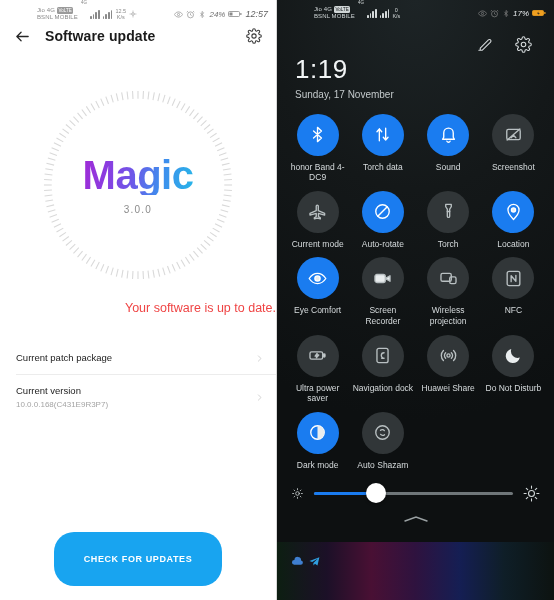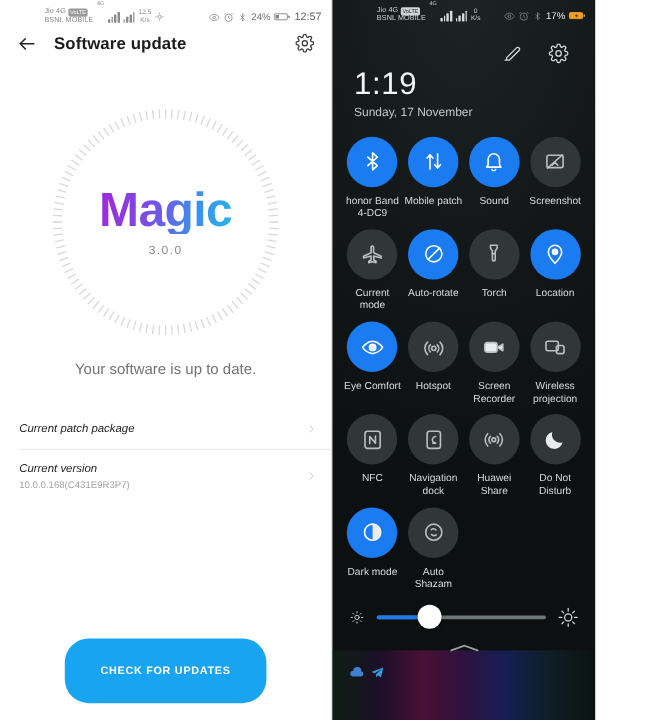--- a/index.html
+++ b/index.html
@@ -31,21 +31,21 @@
     background: #9a9a9a; color: #fff; font-size: 4.5px;
     border-radius: 1.5px; padding: 0.5px 1.5px; letter-spacing: 0;
   }
   .bars { display: flex; align-items: flex-end; gap: 1px; height: 9px; }
   .bars i { width: 1.7px; background: #8a8a8a; display: block; border-radius: .4px; }
   .bars i:nth-child(1){ height:3px } .bars i:nth-child(2){ height:5px }
   .bars i:nth-child(3){ height:7px } .bars i:nth-child(4){ height:9px }
   .net-badge { font-size: 4.5px; color:#8a8a8a; align-self: flex-start; margin-bottom:-2px;}
   .kbs { display:flex; flex-direction:column; align-items:center; line-height:1.1; font-size:5.5px; color:#8a8a8a;}
   .sb-icon { color: #8a8a8a; display:inline-flex; align-items:center; }
-  .sb-right { margin-left: auto; display:flex; align-items:center; gap:3px; color:#7a7a7a; font-size:8px; }
+  .sb-right { margin-left: auto; display:flex; align-items:center; gap:3px; color:#7a7a7a; font-size:8px;font-style:italic; }
   .batt-pct { font-size: 8px; color:#6f6f6f; }
   .clock-l { font-size: 9px; color:#5e5e5e; }
 
   .appbar {
     height: 44px; display: flex; align-items: flex-start; padding: 0 14px; gap: 14px;
   }
   .appbar .title { font-size: 14px; color:#1b1b1b; font-weight:600; letter-spacing:.1px;}
   .appbar .gear { margin-left:auto; }
   .ic { display:inline-flex; align-items:center; justify-content:center; }
 
@@ -53,43 +53,43 @@
   .ticks { position:absolute; left:50%; top:50%; transform:translate(-50%,-50%); width:196px; height:196px; }
   .logo-wrap { position:relative; text-align:center; }
   .magic {
     font-size: 40px; font-weight: 700; letter-spacing: -.5px;
     background: linear-gradient(100deg,#a02bd6 0%,#8b3ce0 22%,#6f57e8 45%,#3f8ced 70%,#27b6e8 100%);
     -webkit-background-clip: text; background-clip: text; color: transparent;
     line-height: 1;
   }
   .magic-ver { margin-top: 9px; font-size: 10px; color:#8b8b8b; letter-spacing: 1.2px; }
 
-  .uptodate { text-align:center; font-size:12.5px; color:#737373; margin-top: 4px; }
+  .uptodate { text-align:right; font-size:12.5px; color:#ef4444; margin-top: 4px; }
 
   .list { margin-top: 26px; }
   .row {
     position: relative; padding: 11px 22px 11px 16px; cursor: pointer;
   }
   .row + .row::before {
     content:""; position:absolute; top:0; left:16px; right:0; height:1px; background:#ececec;
   }
-  .row .r-title { font-size: 9.5px; color:#232323;font-style:italic; }
+  .row .r-title { font-size: 9.5px; color:#232323; }
   .row .r-sub { font-size: 8px; color:#a4a4a4; margin-top: 4px; }
   .row .chev { position:absolute; right:12px; top:50%; transform:translateY(-50%); color:#c9c9c9; }
 
   .cta-wrap { position:absolute; left:0; right:0; bottom: 14px; display:flex; justify-content:center; }
   .cta {
     background:#18a4f0; color:#fff; border:none; border-radius: 20px;
     font-size: 9px; font-weight: 700; letter-spacing: .6px;
     padding: 22px 30px; cursor:pointer;
   }
 
   
   .panel-right {
-    position: relative; width: 219px; height: 600px;
+    position: relative; width: 277px; height: 600px;
     background:
       radial-gradient(120% 70% at 50% 0%, #1d2426 0%, #141819 45%, #0d1011 100%);
     overflow: hidden; color:#e9edee;
   }
   .panel-right::after {
     content:""; position:absolute; left:0; right:0; bottom:0; height: 58px;
     background: linear-gradient(90deg,#0c2a12 0%,#28103a 18%,#7a1050 34%,#4a1464 50%,#1b2a8a 66%,#102a3a 82%,#0d1510 100%);
     opacity:.55;
   }
   .statusbar-r {
@@ -451,21 +451,21 @@
             </svg>
           </span>
           <span class="lbl">honor Band 4-DC9</span>
         </div>
         <div class="tile on">
           <span class="bubble">
             <svg width="19" height="19" viewBox="0 0 24 24" fill="none" stroke-width="1.7" stroke-linecap="round" stroke-linejoin="round">
               <path d="M8 20V5m0 0L5 8.5M8 5l3 3.5M16 4v15m0 0l3-3.5M16 19l-3-3.5"></path>
             </svg>
           </span>
-          <span class="lbl">Mobile patch</span>
+          <span class="lbl">Torch data</span>
         </div>
         <div class="tile on">
           <span class="bubble">
             <svg width="19" height="19" viewBox="0 0 24 24" fill="none" stroke-width="1.7" stroke-linecap="round" stroke-linejoin="round">
               <path d="M18 15.5V10a6 6 0 0 0-12 0v5.5L4.5 18h15zM10 20.5a2.2 2.2 0 0 0 4 0"></path>
             </svg>
           </span>
           <span class="lbl">Sound</span>
         </div>
         <div class="tile">
@@ -518,29 +518,20 @@
             <svg width="19" height="19" viewBox="0 0 24 24" fill="none" stroke-width="1.7" stroke-linecap="round" stroke-linejoin="round">
               <path d="M1.5 12S5.8 5.5 12 5.5 22.5 12 22.5 12 18.2 18.5 12 18.5 1.5 12 1.5 12z"></path>
               <circle cx="12" cy="12" r="3.3" fill="currentColor"></circle>
             </svg>
           </span>
           <span class="lbl">Eye Comfort</span>
         </div>
         <div class="tile">
           <span class="bubble">
             <svg width="19" height="19" viewBox="0 0 24 24" fill="none" stroke-width="1.7" stroke-linecap="round" stroke-linejoin="round">
-              <circle cx="12" cy="13" r="2.2"></circle>
-              <path d="M8.3 9.3a5.3 5.3 0 0 0 0 7.4M15.7 9.3a5.3 5.3 0 0 1 0 7.4M5.4 6.4a9.3 9.3 0 0 0 0 13.2M18.6 6.4a9.3 9.3 0 0 1 0 13.2"></path>
-            </svg>
-          </span>
-          <span class="lbl">Hotspot</span>
-        </div>
-        <div class="tile">
-          <span class="bubble">
-            <svg width="19" height="19" viewBox="0 0 24 24" fill="none" stroke-width="1.7" stroke-linecap="round" stroke-linejoin="round">
               <rect x="2.5" y="7" width="13" height="10" rx="2.5" fill="currentColor"></rect>
               <path d="M16.5 11.5l5-3v7l-5-3z" fill="currentColor"></path>
             </svg>
           </span>
           <span class="lbl">Screen Recorder</span>
         </div>
         <div class="tile">
           <span class="bubble">
             <svg width="19" height="19" viewBox="0 0 24 24" fill="none" stroke-width="1.7" stroke-linecap="round" stroke-linejoin="round">
               <rect x="2.5" y="5.5" width="13" height="10" rx="2"></rect>
@@ -550,20 +541,30 @@
           <span class="lbl">Wireless projection</span>
         </div>
         <div class="tile">
           <span class="bubble">
             <svg width="19" height="19" viewBox="0 0 24 24" fill="none" stroke-width="1.7" stroke-linecap="round" stroke-linejoin="round">
               <rect x="4" y="3" width="16" height="18" rx="2.5"></rect>
               <path d="M9 16V8.5l6 7V8"></path>
             </svg>
           </span>
           <span class="lbl">NFC</span>
+        </div>
+        <div class="tile">
+          <span class="bubble">
+            <svg width="19" height="19" viewBox="0 0 24 24" fill="none" stroke-width="1.7" stroke-linecap="round" stroke-linejoin="round">
+              <rect x="2.5" y="7.5" width="16" height="9" rx="2"></rect>
+              <rect x="19.5" y="10" width="2" height="4" rx="1" fill="currentColor"></rect>
+              <path d="M11.5 9.5l-2.5 3.3h2.3l-.8 2.2 3.1-3.6h-2.3z" fill="currentColor"></path>
+            </svg>
+          </span>
+          <span class="lbl">Ultra power saver</span>
         </div>
         <div class="tile">
           <span class="bubble">
             <svg width="19" height="19" viewBox="0 0 24 24" fill="none" stroke-width="1.7" stroke-linecap="round" stroke-linejoin="round">
               <rect x="5" y="3" width="14" height="18" rx="2.5"></rect>
               <path d="M14 8.5a3.5 3.5 0 1 0 0 7h-3"></path>
             </svg>
           </span>
           <span class="lbl">Navigation dock</span>
         </div>

